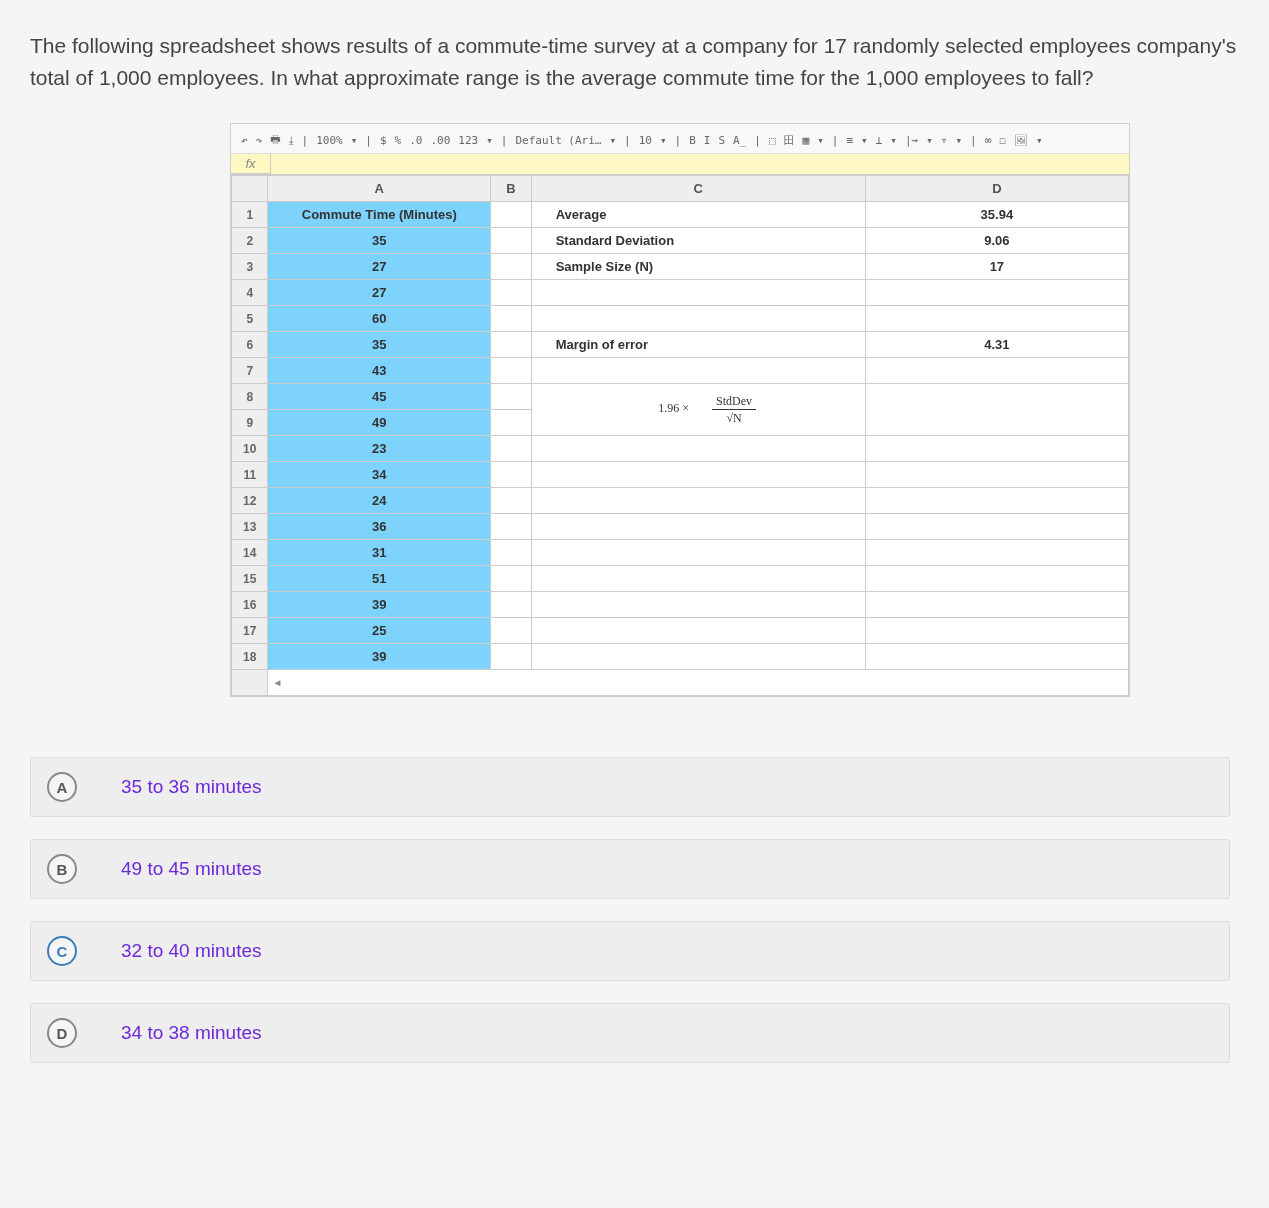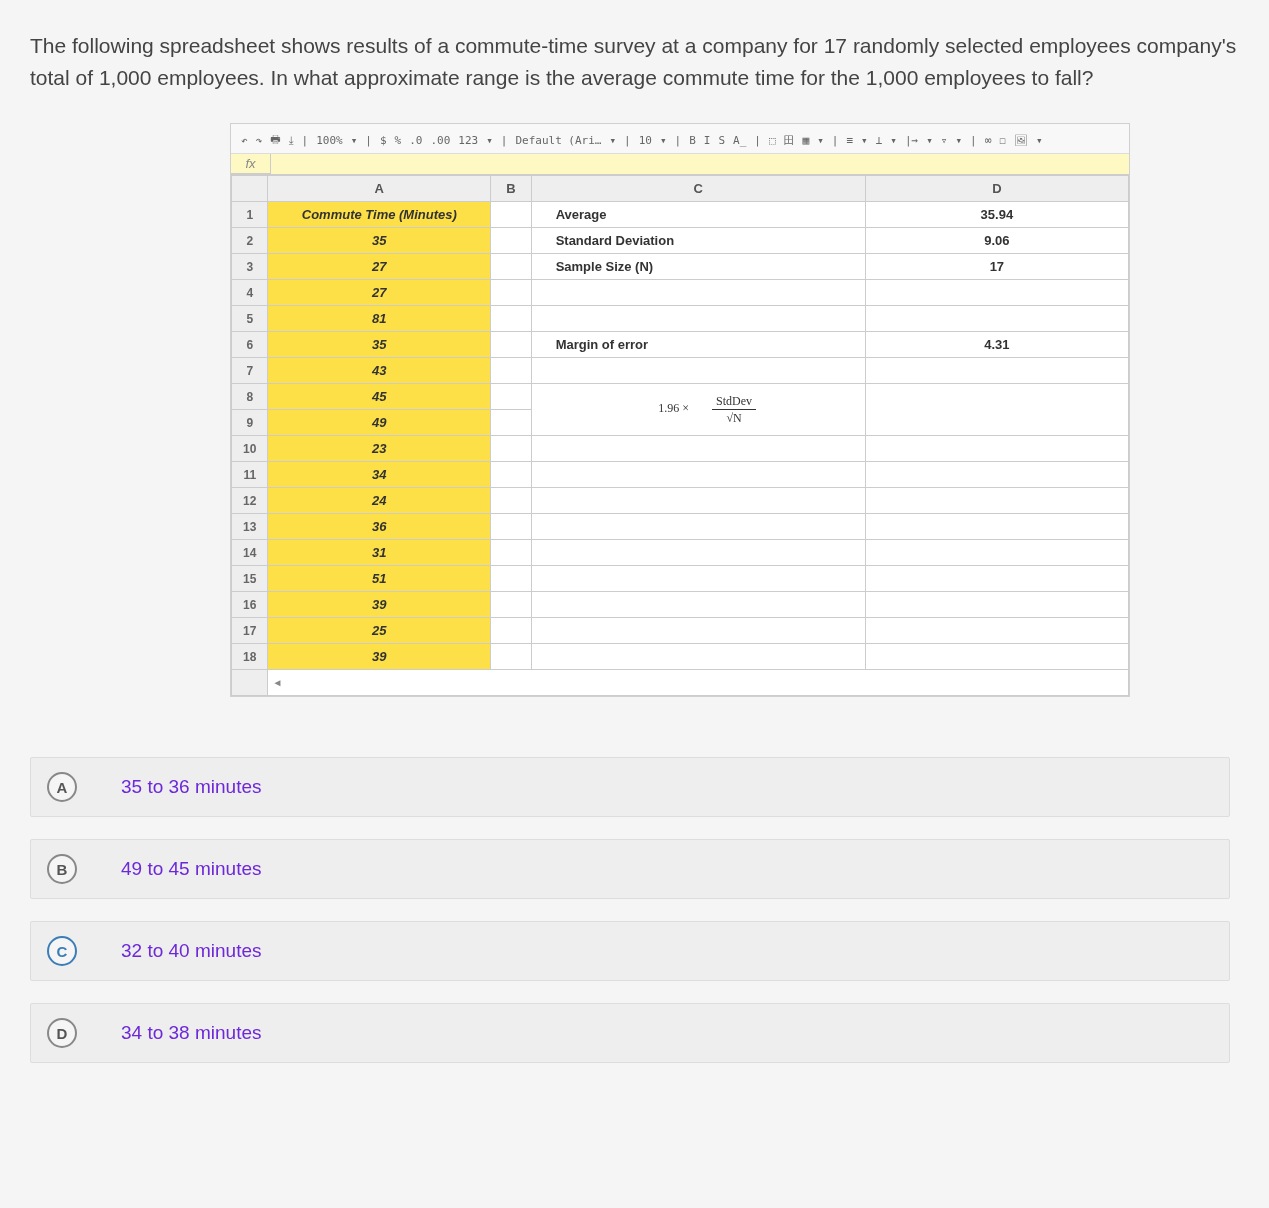--- a/index.html
+++ b/index.html
@@ -77,21 +77,21 @@
     font-weight: bold;
   }
   .rowhdr {
     width: 36px;
     background: #eee;
     font-weight: bold;
     color: #666;
     text-align: center;
     font-size: 12px;
   }
-  .col-a { background: #fde047; font-weight: bold; color: #333; font-style: italic; }
+  .col-a { background: #7dd3fc; font-weight: bold; color: #333; }
   .col-c { text-align: left; font-weight: bold; padding-left: 24px; }
   .col-d { text-align: center; font-weight: bold; }
   .col-b { width: 40px; }
   .cell-plain { font-weight: normal; text-align: left; }
   .formula-cell {
     text-align: center;
     font-family: 'Times New Roman', serif;
     font-size: 12px;
     font-weight: normal;
     height: 50px;
@@ -234,21 +234,21 @@
       </tr>
       <tr>
         <td class="rowhdr">4</td>
         <td class="col-a">27</td>
         <td class="col-b"></td>
         <td class="col-c cell-plain"></td>
         <td class="col-d"></td>
       </tr>
       <tr>
         <td class="rowhdr">5</td>
-        <td class="col-a">81</td>
+        <td class="col-a">60</td>
         <td class="col-b"></td>
         <td class="col-c cell-plain"></td>
         <td class="col-d"></td>
       </tr>
       <tr>
         <td class="rowhdr">6</td>
         <td class="col-a">35</td>
         <td class="col-b"></td>
         <td class="col-c">Margin of error</td>
         <td class="col-d">4.31</td>

